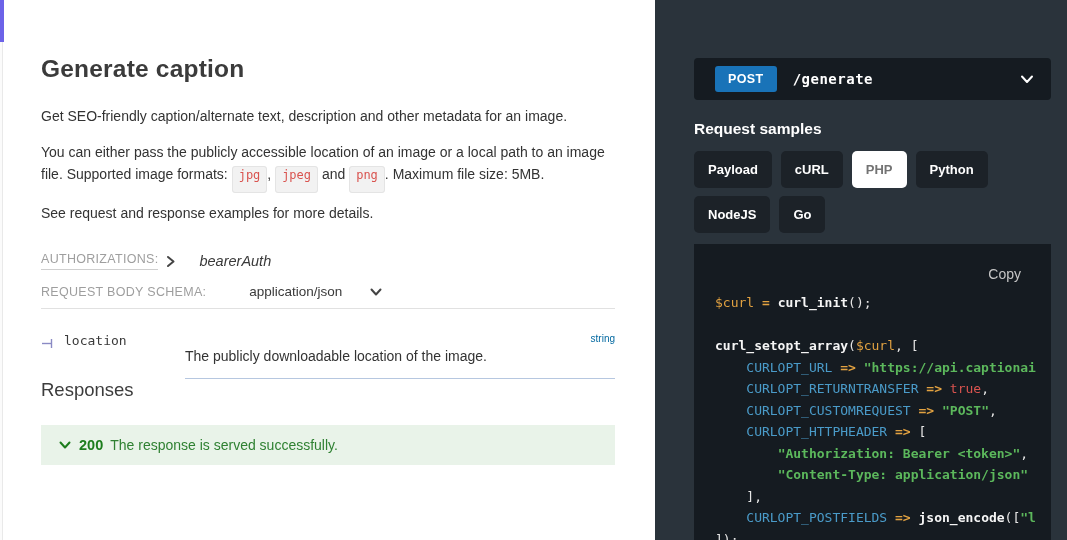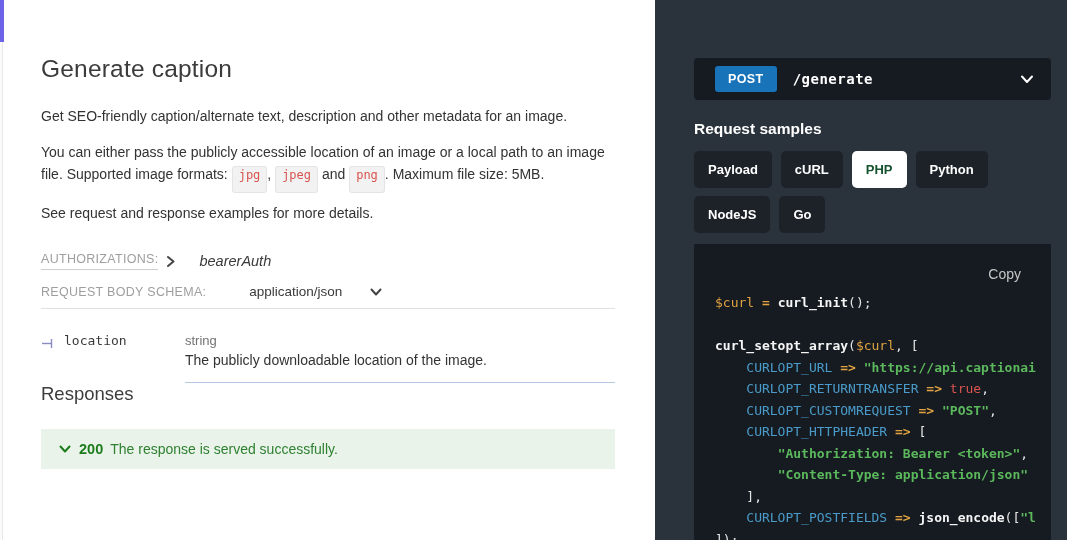--- a/index.html
+++ b/index.html
@@ -7,21 +7,21 @@
               font-family:"Liberation Sans", sans-serif; }
   .page { position:relative; width:1067px; height:540px; }
 
   
   .left-pane { position:absolute; left:0; top:0; width:655px; height:540px; background:#fff; }
   .sidebar-edge { position:absolute; left:0; top:0; width:3px; height:540px;
                   background:#fbfbfb; border-right:1px solid #e9e9e9; }
   .sidebar-scrollbar { position:absolute; left:0; top:0; width:4px; height:42px;
                        background:var(--accent_purple); }
   .content { position:absolute; left:41px; top:0; width:574px; }
-  h1.op-title { margin-top:55px; font-size:24.5px; font-weight:400; color:#3b3b3b; letter-spacing:.2px; }
+  h1.op-title { margin-top:55px; font-size:24.5px; font-weight:700; color:#3b3b3b; letter-spacing:.2px; }
   p.desc { font-size:14px; line-height:22px; color:#333; }
   .p1 { margin-top:22px; }
   .p2 { margin-top:14px; }
   .p3 { margin-top:16px; }
   .chip { font-family:"DejaVu Sans Mono", monospace; font-size:12px; color:var(--chip_red);
           background:#f2f2f2; border:1px solid #e4e4e4; border-radius:3px; padding:1px 6px 10px; }
 
   .auth-row { margin-top:28px; display:flex; align-items:center; }
   .meta-label { font-size:12.5px; color:#9e9e9e; letter-spacing:.3px; }
   .auth-label { border-bottom:1px solid #cfcfcf; padding-bottom:3px; }
@@ -31,21 +31,21 @@
   .schema-row { margin-top:14px; display:flex; align-items:center;
                 border-bottom:1px solid #e1e1e1; padding-bottom:9px;gap:15px; }
   .schema-value { margin-left:28px; font-size:13.5px; color:#3a3a3a; }
   .schema-chevron { margin-left:12px; color:#444; display:inline-flex; }
 
   .field-row { margin-top:24px; display:flex; }
   .field-left { width:144px; display:flex; align-items:flex-start; }
   .tree-icon { display:inline-flex; margin-top:3px; }
   .field-name { font-family:"DejaVu Sans Mono", monospace; font-size:13px; color:#3a3a3a; margin-left:8px; }
   .field-right { flex:1; border-bottom:1px solid var(--field_divider_blue); padding-bottom:14px; }
-  .field-type { font-size:13px; color:#737373; }
+  .field-type { font-size:10px; color:#0369a1;text-align:right; }
   .field-desc { margin-top:4px; font-size:14px; color:#333; }
 
   h2.responses-title { font-size:18.5px; font-weight:400; color:#3c3c3c; }
   .response-row { margin-top:24px; height:40px; background:var(--success_bg);
                   display:flex; align-items:center; padding-left:17px; cursor:pointer; }
   .response-chevron { color:var(--success_code); display:inline-flex; }
   .response-code { margin-left:7px; font-size:14.5px; font-weight:bold; color:var(--success_code); }
   .response-text { margin-left:7px; font-size:14px; color:var(--success_text); }
 
   
@@ -56,21 +56,21 @@
   .method-badge { background:var(--post_blue); color:#fff; font-size:12.5px; font-weight:bold;
                   letter-spacing:.4px; padding:6px 13px; border-radius:3px; }
   .endpoint-path { margin-left:16px; font-family:"DejaVu Sans Mono", monospace;
                    font-size:14px; font-weight:bold; color:#fff; letter-spacing:.5px; }
   .endpoint-chevron { margin-left:auto; color:#fff; display:inline-flex; }
 
   .samples-title { margin-top:20px; font-size:15.5px; font-weight:bold; color:#fff; }
   .tabs { margin-top:13px; display:flex; flex-wrap:wrap; }
   .tab { background:var(--tab_bg); color:#fff; font-size:13px; font-weight:bold;
          padding:11px 14px; border-radius:5px; margin:0 9px 8px 0; cursor:pointer; }
-  .tab.active { background:#fff; color:#14532d; }
+  .tab.active { background:#fff; color:#737373; }
 
   .code-block { position:relative; margin-top:3px; margin-left:0; width:357px; height:400px;
                 background:var(--code_bg); padding:22px 0 0 21px; overflow:hidden; }
   .copy-btn { position:absolute; top:22px; right:30px; font-size:14px; color:#c6c6c6; cursor:pointer; }
   pre.code { margin-top:26px; font-family:"DejaVu Sans Mono", monospace; font-size:13px;
              line-height:21.5px; white-space:pre; color:#e6e6e6; }
   .tk-p { color:#e6e6e6; }
   .tk-v { color:var(--tok_orange); }
   .tk-o { color:var(--tok_orange); font-weight:bold; }
   .tk-f { color:#f5f5f5; font-weight:bold; }

